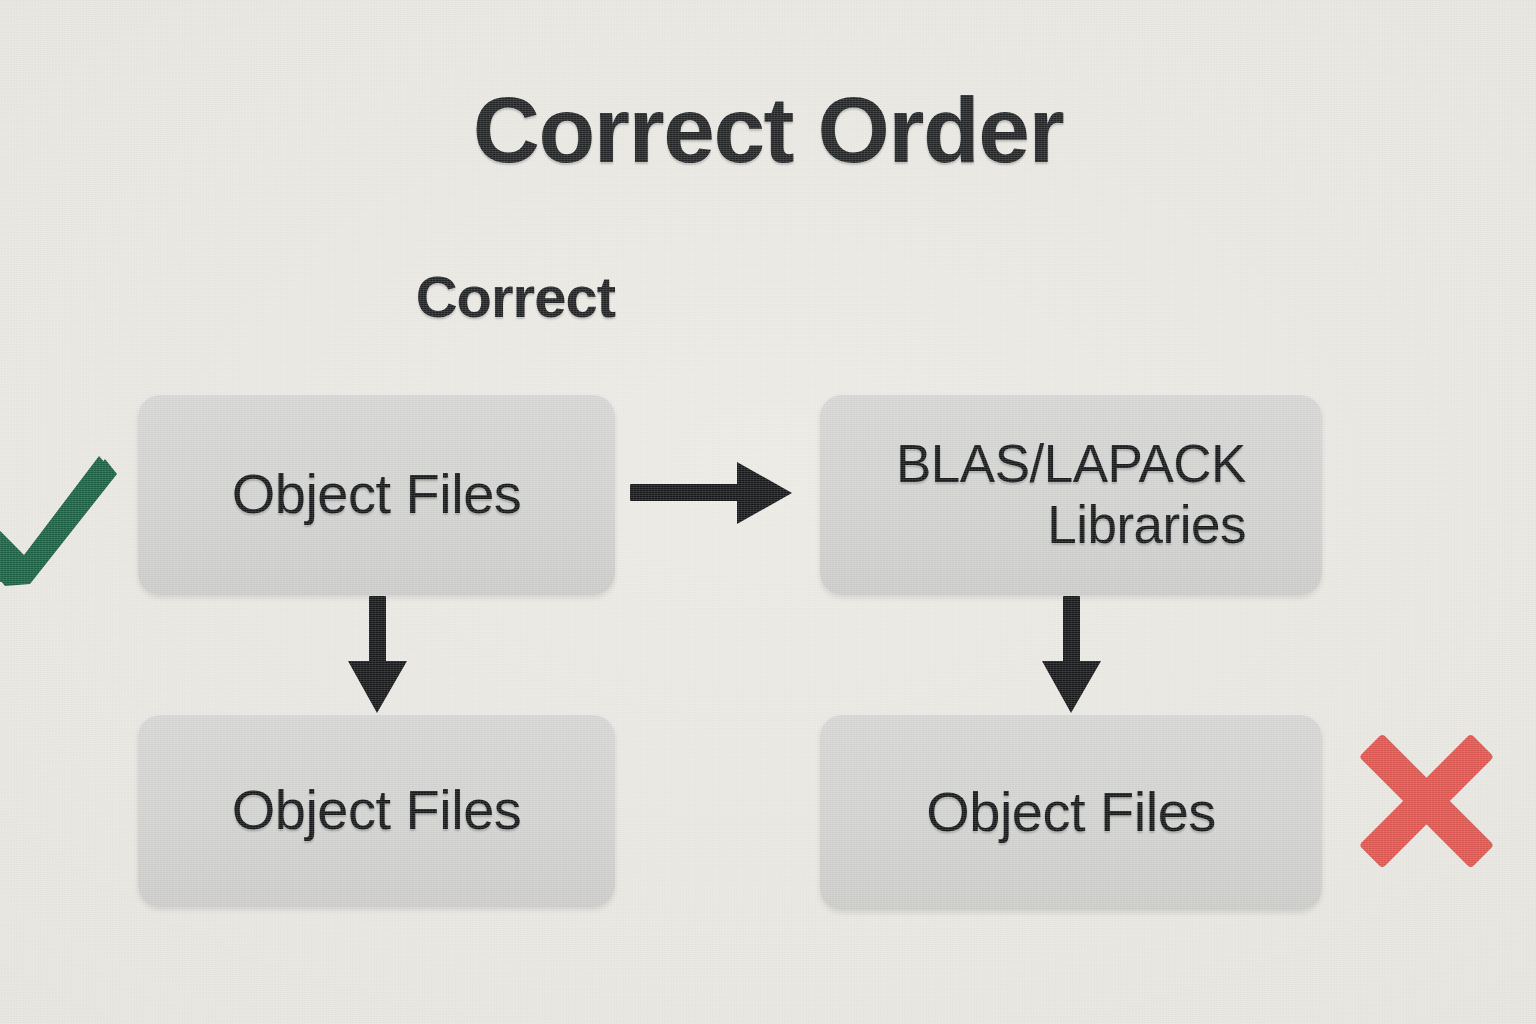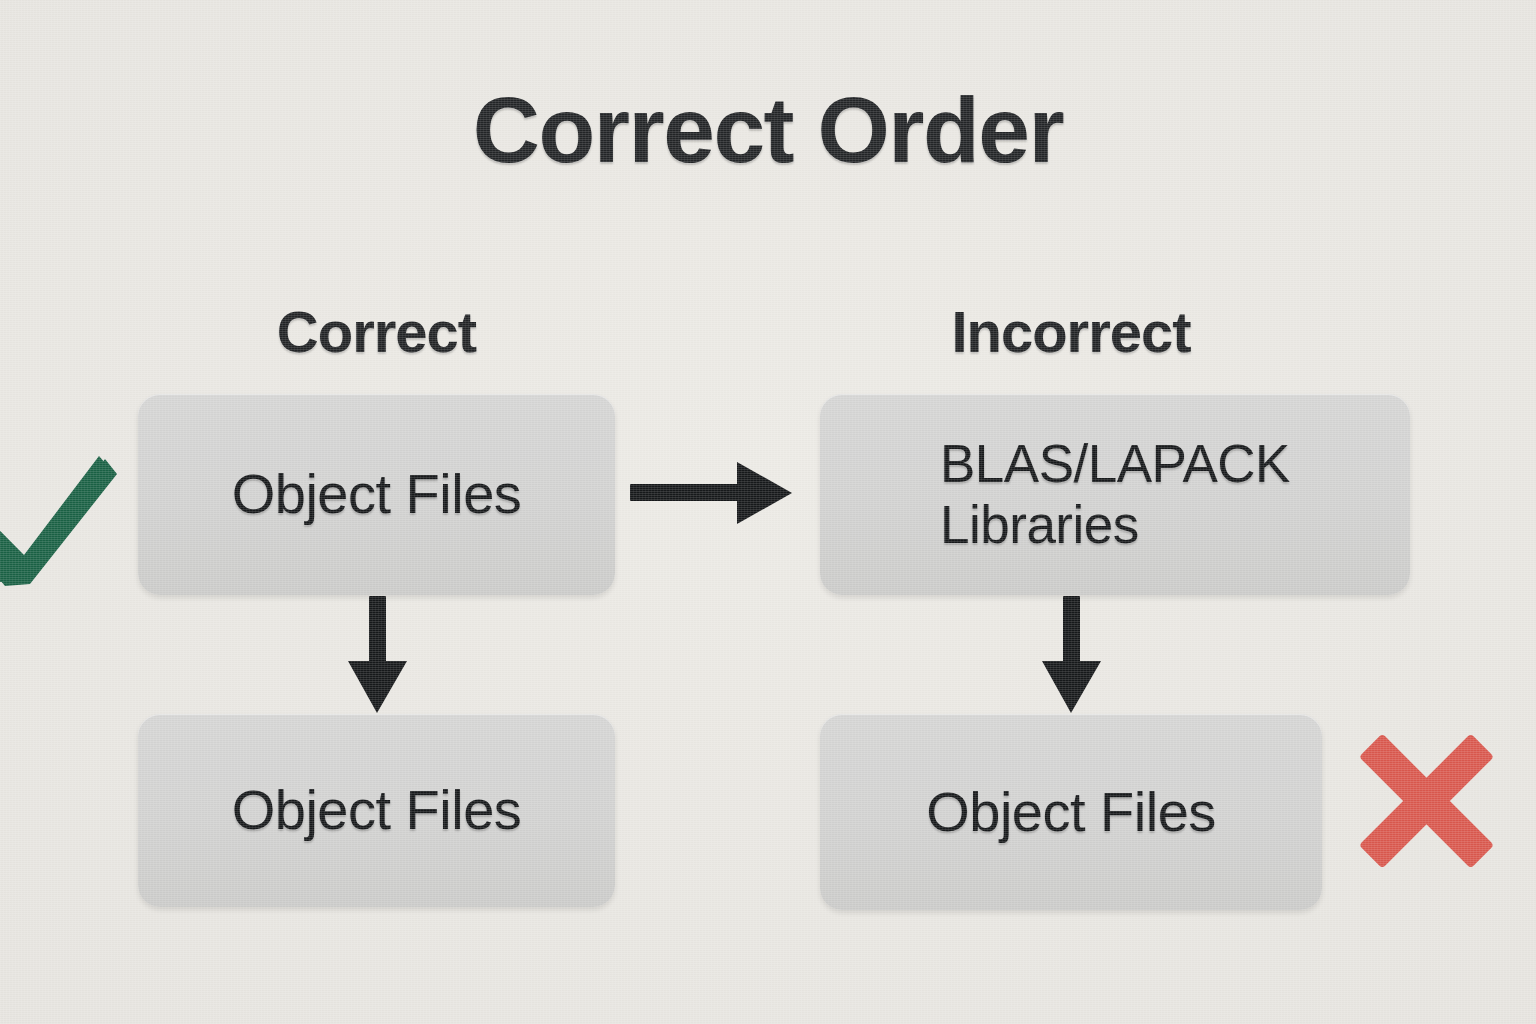--- a/index.html
+++ b/index.html
@@ -50,52 +50,51 @@
   }
 
   .col-head {
     position: absolute;
     top: 268px;
     font-size: 58px;
     font-weight: 700;
     letter-spacing: -1px;
     color: #212325;
     line-height: 1;
-    text-align: center;
+    text-align: right;
     text-shadow: 0 2px 2px rgba(0,0,0,.20), 0 1px 0 rgba(255,255,255,.30);
-    margin-top: 35px;
   }
   #head-correct   { left: 138px; width: 477px; }
   #head-incorrect { left: 820px; width: 502px; }
 
   .node {
     position: absolute;
     border-radius: 22px;
     background: linear-gradient(180deg, #d5d5d4 0%, #d1d1d0 55%, #cbcbc9 100%);
     box-shadow:
       0 3px 5px rgba(0,0,0,.10),
       0 1px 0 rgba(255,255,255,.45) inset;
     display: flex;
     align-items: center;
     justify-content: center;
-    text-align: left;
+    text-align: right;
   }
   .node .node-label {
     font-size: 56px;
     font-weight: 400;
     color: #17191b;
     line-height: 1.12;
     letter-spacing: -.5px;
     text-shadow: 0 2px 2px rgba(0,0,0,.22), 0 1px 0 rgba(255,255,255,.22);
     white-space: pre-line;
   }
 
   #node-correct-top    { left: 138px; top: 394px; width: 477px; height: 201px; }
   #node-correct-bottom { left: 138px; top: 714px; width: 477px; height: 193px; }
-  #node-incorrect-top  { left: 820px; top: 394px; width: 590px; height: 201px; }
+  #node-incorrect-top  { left: 820px; top: 394px; width: 502px; height: 201px; }
   #node-incorrect-bottom { left: 820px; top: 714px; width: 502px; height: 196px; }
 
   #node-incorrect-top .node-label { font-size: 53px; line-height: 1.14; }
 
   svg.overlay {
     position: absolute;
     inset: 0;
     width: 1536px;
     height: 1024px;
     pointer-events: none;
@@ -106,21 +105,20 @@
 </style>
 </head>
 <body>
 
 <div id="stage">
 
   <div class="title">Correct Order</div>
 
   <div class="col-head" id="head-correct">Correct</div>
 
-  <div class="col-head" id="head-incorrect">Incorrect</div>
 
   <div class="node" id="node-correct-top">
     <span class="node-label">Object Files</span>
   </div>
 
   <div class="node" id="node-correct-bottom">
     <span class="node-label">Object Files</span>
   </div>
 
   <div class="node" id="node-incorrect-top">

